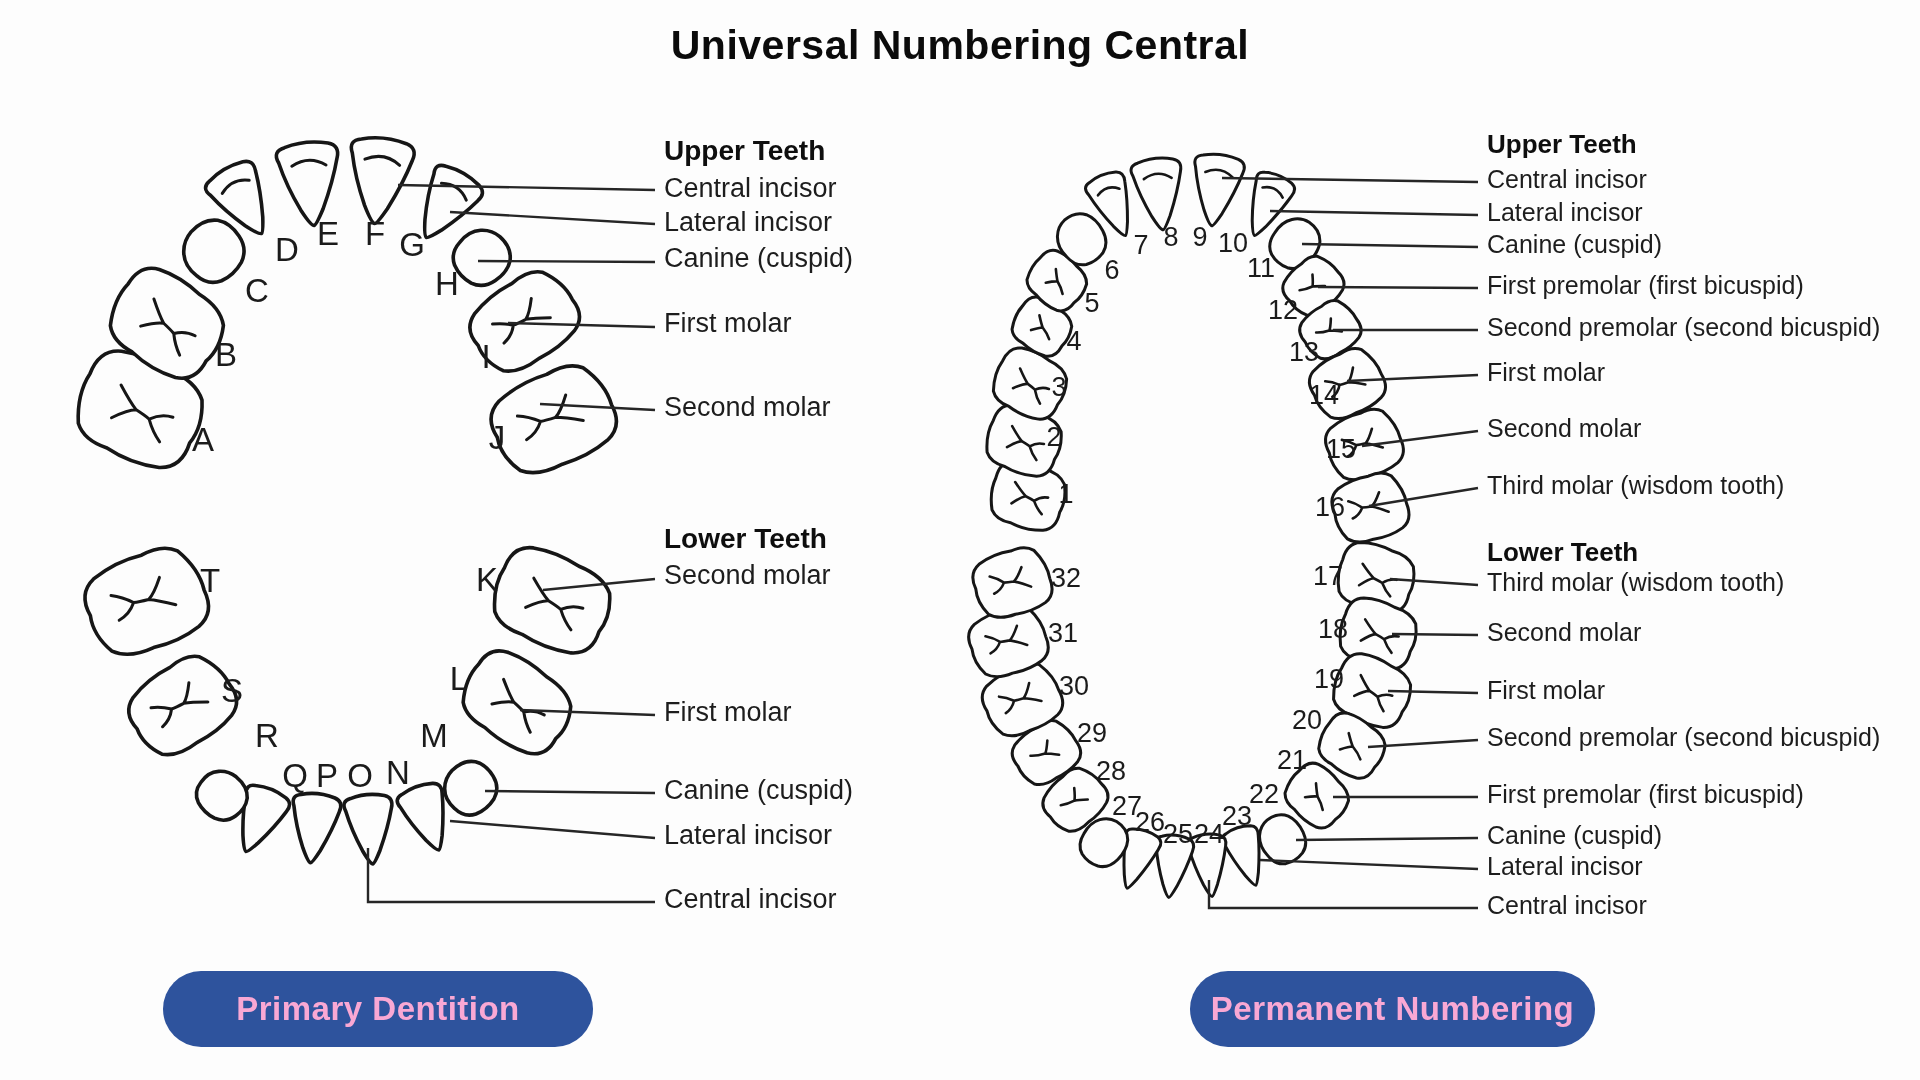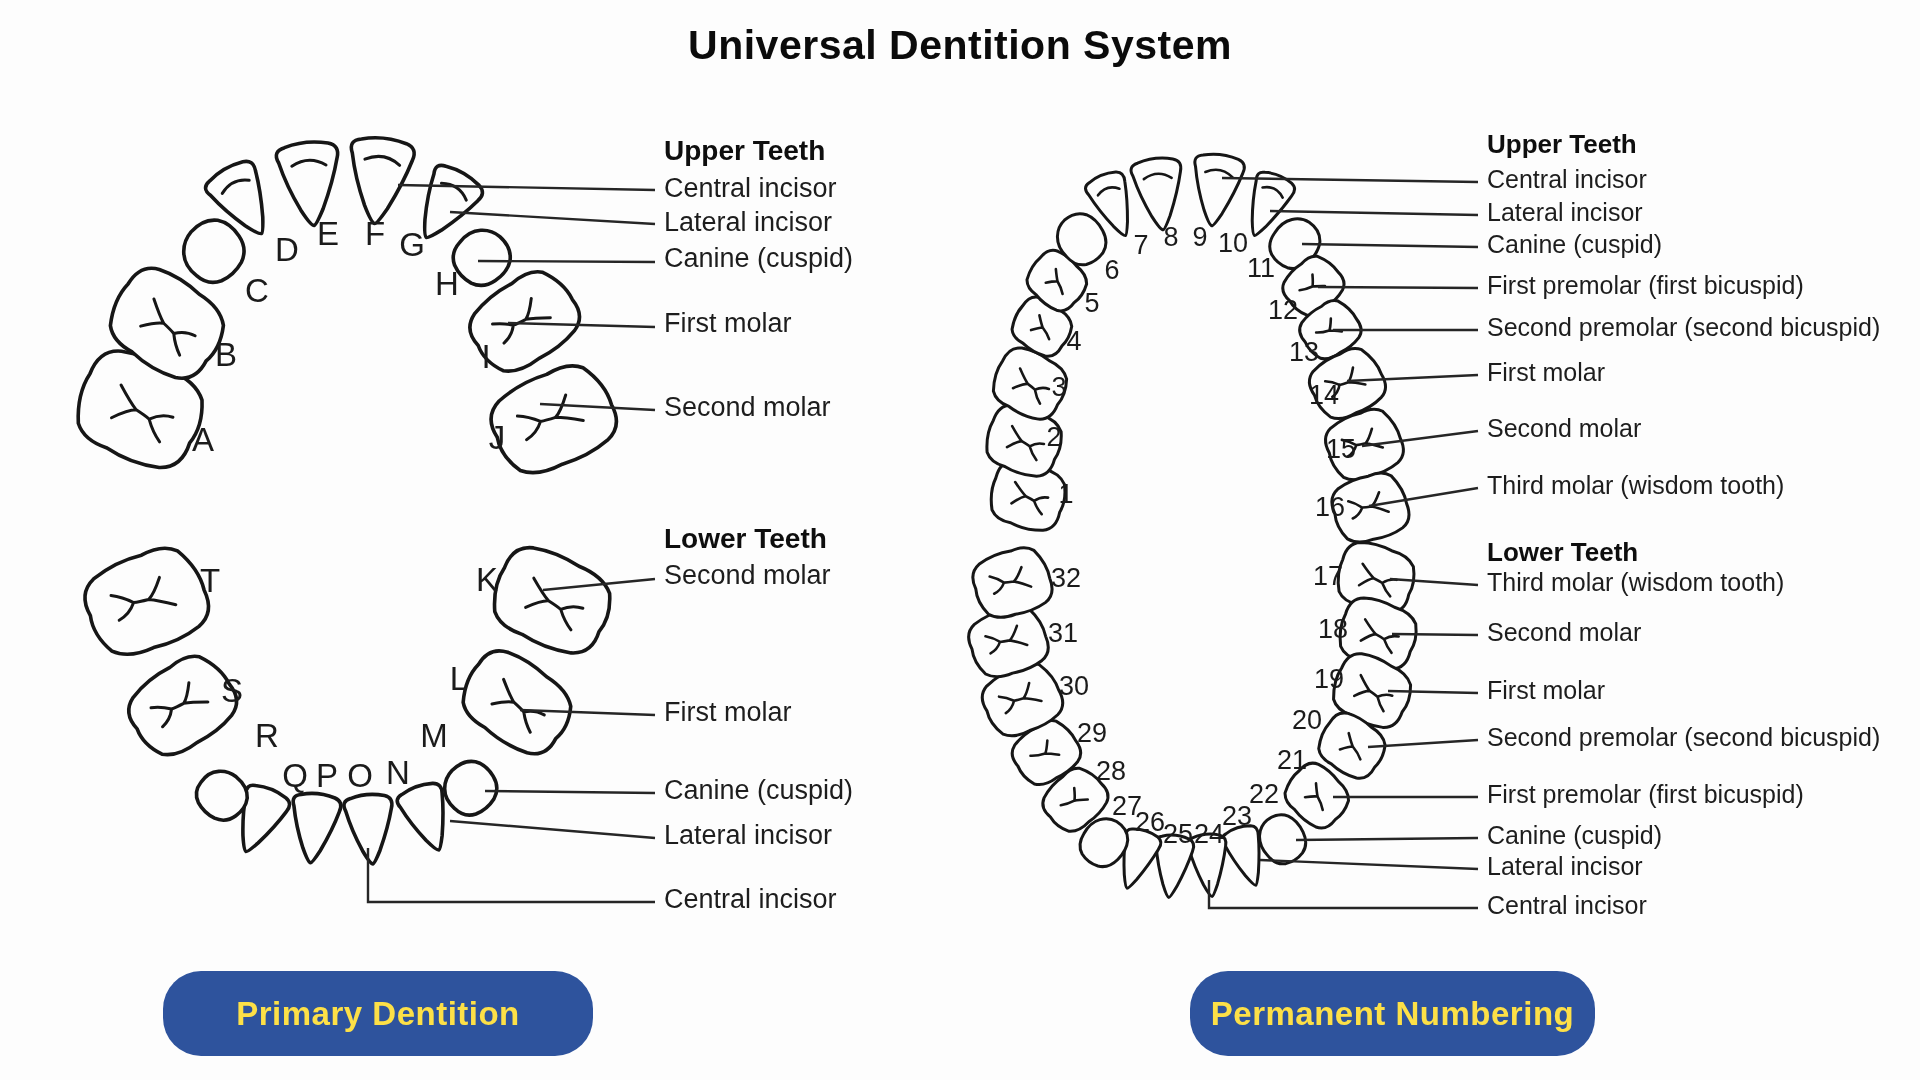--- a/index.html
+++ b/index.html
@@ -19,33 +19,33 @@
   .arch-primary path.outline{fill:#fdfdfd;stroke:#161616;stroke-width:3.6px;}
   .arch-permanent path.outline{fill:#fdfdfd;stroke:#161616;stroke-width:3px;}
   path.outline, path.detail, polyline.leader{vector-effect:non-scaling-stroke;}
   .arch-primary path.detail{fill:none;stroke:#161616;stroke-width:3px;stroke-linecap:round;}
   .arch-permanent path.detail{fill:none;stroke:#161616;stroke-width:2.6px;stroke-linecap:round;}
   polyline.leader{fill:none;stroke:#262626;stroke-width:2.4px;}
   text.tooth-id{fill:#1b1b1b;text-anchor:middle;}
   text.row-label{fill:#1d1d1d;text-anchor:start;}
   text.col-heading{fill:#0e0e0e;text-anchor:start;font-weight:bold;}
   .pill-button{
-    position:absolute;height:85px;border-radius:38px;
-    background:#2e539d;color:#fde047;
+    position:absolute;height:76px;border-radius:38px;
+    background:#2e539d;color:#f9a8d4;
     display:flex;align-items:center;justify-content:center;
     font-size:33px;font-weight:bold;letter-spacing:.5px;
     cursor:pointer;user-select:none;
   }
   #btn-primary{left:163px;top:971px;width:430px;}
   #btn-permanent{left:1190px;top:971px;width:405px;}
 </style>
 </head>
 <body>
 
-<h1 class="page-title">Universal Dentition System</h1>
+<h1 class="page-title">Universal Numbering Central</h1>
 
 <svg class="diagram" id="diagram" width="1920" height="1080" viewBox="0 0 1920 1080">
     <g class="arch-primary">
       <g transform="translate(140 410) rotate(-65) scale(1.4666666666666666 1.7333333333333334)">
         <path class="outline" d="M -26,-29 Q -8,-37 8,-35 Q 26,-36 31,-24 Q 36,-10 33,6 Q 34,22 24,30 Q 8,37 -6,34 Q -24,36 -30,24 Q -36,8 -33,-8 Q -35,-22 -26,-29 Z"></path>
         <path class="detail" d="M -13,-13 Q -3,-6 -1,-2 M 10,-16 Q 2,-7 -1,-2 M -1,-2 Q -2,4 -3,7 M -3,7 Q -10,12 -14,18 M -3,7 Q 4,12 5,19"></path>
       </g>
       <g transform="translate(167 324) rotate(-55) scale(1.3 1.5666666666666667)">
         <path class="outline" d="M -26,-29 Q -8,-37 8,-35 Q 26,-36 31,-24 Q 36,-10 33,6 Q 34,22 24,30 Q 8,37 -6,34 Q -24,36 -30,24 Q -36,8 -33,-8 Q -35,-22 -26,-29 Z"></path>
         <path class="detail" d="M -13,-13 Q -3,-6 -1,-2 M 10,-16 Q 2,-7 -1,-2 M -1,-2 Q -2,4 -3,7 M -3,7 Q -10,12 -14,18 M -3,7 Q 4,12 5,19"></path>

